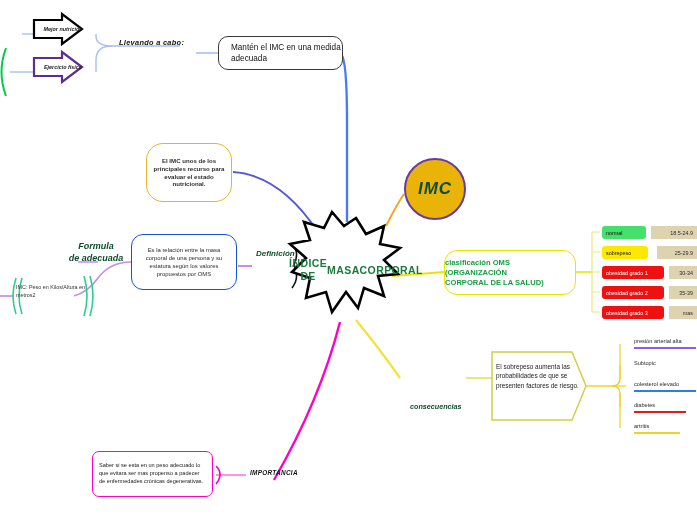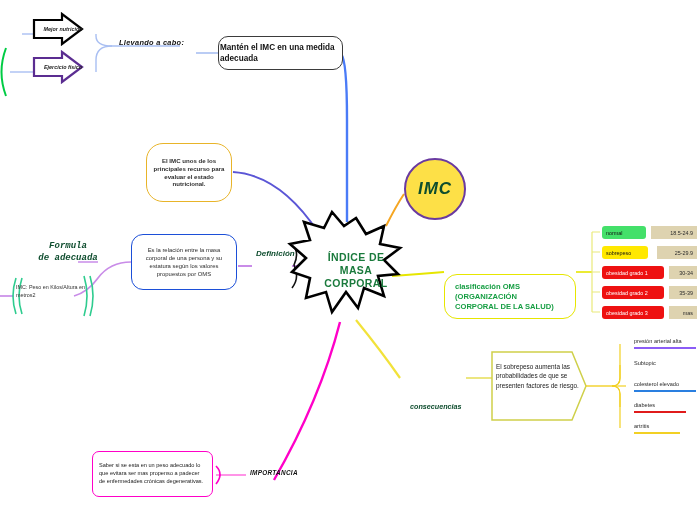--- a/index.html
+++ b/index.html
@@ -9,60 +9,60 @@
   }
   #canvas{position:absolute;left:0;top:0;width:697px;height:520px;}
   svg.lines{position:absolute;left:0;top:0;width:697px;height:520px;pointer-events:none;}
 
   .node{position:absolute;box-sizing:border-box;}
 
   
   #center-node{left:300px;top:218px;width:112px;height:104px;}
   #center-node .burst-label{
     position:absolute;left:0;top:0;width:112px;height:104px;
-    display:flex;flex-direction:column;align-items:center;justify-content:center;
+    display:flex;flex-direction:row;align-items:center;justify-content:center;
     text-align:center;color:#1a7a3c;font-weight:bold;font-size:10.5px;
     line-height:13px;letter-spacing:.4px;
   }
 
   
   .rbox{
     position:absolute;border-radius:12px;border:1.6px solid #000;
     background:#fff;display:flex;align-items:center;justify-content:center;
     text-align:center;box-sizing:border-box;
   }
 
   #box-manten{left:218px;top:36px;width:125px;height:34px;border-color:#3b3b3b;
-    border-radius:10px;font-size:8.2px;font-weight:bold;color:#111;
-    justify-content:flex-start;padding-left:1px;text-align:left;line-height:11px;}
+    border-radius:10px;font-size:8.2px;font-weight:normal;color:#111;
+    justify-content:flex-start;padding-left:12px;text-align:left;line-height:11px;}
 
   #box-imcuno{left:146px;top:143px;width:86px;height:59px;border-color:#e8b429;
     border-radius:17px;font-size:6.1px;font-weight:bold;color:#2d2d2d;
     line-height:7.6px;padding:3px 6px;}
 
   #box-definicion-text{left:131px;top:234px;width:106px;height:56px;border-color:#1c4fd8;
     border-radius:12px;font-size:5.9px;color:#2d2d2d;line-height:8.2px;padding:3px 6px;}
 
   #box-oms{left:444px;top:250px;width:132px;height:45px;border-color:#e6e600;
     border-radius:13px;font-size:7.6px;font-weight:bold;color:#169e43;
-    line-height:10px;text-align:left;justify-content:flex-start;padding-left:10px;margin-top:24px;}
+    line-height:10px;text-align:left;justify-content:flex-start;}
 
   #box-importancia-text{left:92px;top:451px;width:121px;height:46px;border:1.6px solid #ff00c8;
     border-radius:7px;font-size:5.6px;color:#222;line-height:7.8px;padding:4px 6px;
     text-align:left;justify-content:flex-start;}
 
   
   #imc-circle{left:404px;top:158px;width:62px;height:62px;border:2.2px solid #6a3aa0;
-    border-radius:50%;background:#fde047;display:flex;align-items:center;justify-content:center;
+    border-radius:50%;background:#eab308;display:flex;align-items:center;justify-content:center;
     color:#0e4d2e;font-weight:bold;font-size:17px;letter-spacing:1px;font-style:italic;}
 
   
   .ilabel{position:absolute;font-style:italic;font-weight:bold;color:#0e4d2e;white-space:nowrap;}
   #label-llevando{left:119px;top:38px;font-size:7.4px;color:#111;letter-spacing:.3px;}
-  #label-formula{left:32px;top:240px;font-size:9px;line-height:12px;text-align:center;width:72px;font-style:italic;font-family:Liberation Mono, monospace;}
+  #label-formula{left:60px;top:240px;font-size:9px;line-height:12px;text-align:center;width:72px;font-style:italic;}
   #label-definicion{left:256px;top:249px;font-size:8px;}
   #label-consecuencias{left:410px;top:370px;font-size:7.2px;margin-top:32px;}
   #label-importancia{left:250px;top:469px;font-size:6.4px;color:#111;letter-spacing:.3px;}
 
   
   .arrowbox{position:absolute;display:flex;align-items:center;justify-content:center;}
   .arrowbox .txt{position:relative;z-index:2;font-size:5.4px;font-style:italic;font-weight:bold;color:#222;
     white-space:nowrap;padding-left:10px;}
 
   

